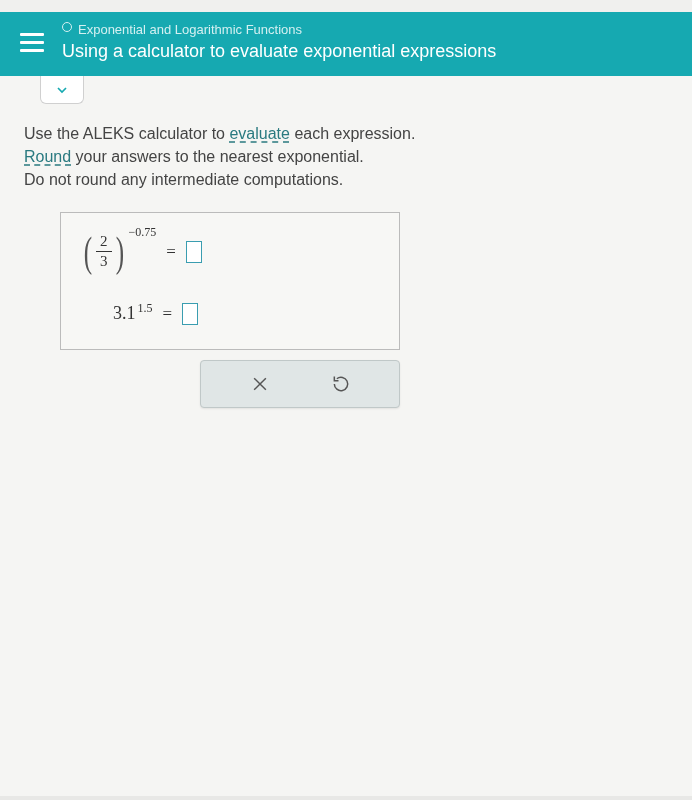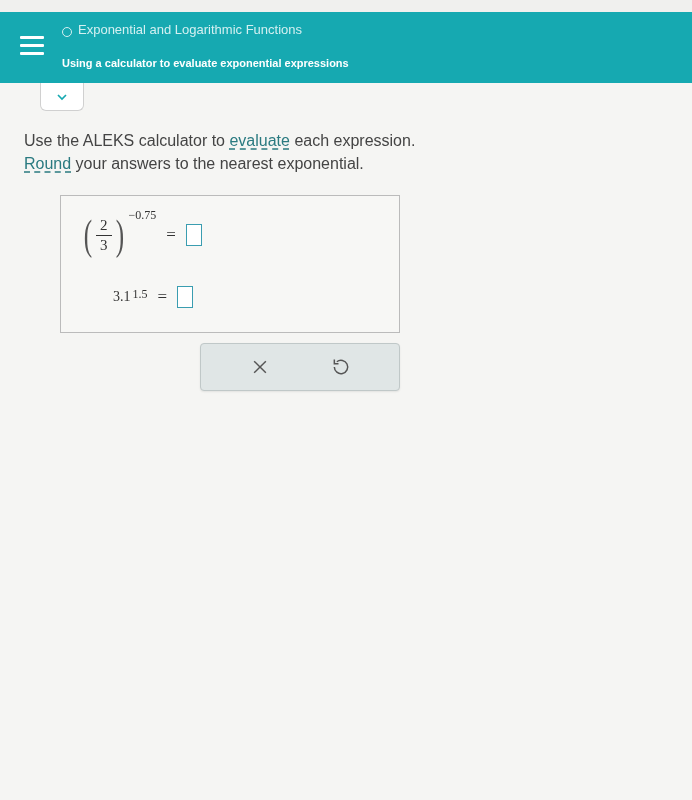--- a/index.html
+++ b/index.html
@@ -39,33 +39,33 @@
       background: white;
       border-radius: 1px;
     }
     .header-text {
       flex: 1;
     }
     .breadcrumb {
       font-size: 13px;
       color: #d4f0f1;
       display: flex;
-      align-items: flex-end;
+      align-items: flex-start;
       gap: 6px;
-      margin-bottom: 20px;
+      margin-bottom: 4px;
     }
     .bc-circle {
       width: 10px;
       height: 10px;
       border: 1.5px solid #d4f0f1;
       border-radius: 50%;
     }
     .topic-title {
-      font-size: 11px;
-      font-weight: bold;
+      font-size: 18px;
+      font-weight: normal;
       color: white;
     }
     .page-area {
       background: #f5f5f3;
       position: relative;
       padding: 0 24px 24px 24px;
       min-height: 720px;
     }
     .chevron-tab {
       position: absolute;
@@ -147,21 +147,21 @@
       border-top: 1px solid #333;
       padding: 1px 4px 0 4px;
     }
     .exponent {
       font-size: 12px;
       align-self: flex-start;
       margin-top: -6px;
       margin-left: 2px;
     }
     .base-inline {
-      font-size: 14px;
+      font-size: 18px;
       position: relative;
     }
     .base-wrap {
       display: flex;
       align-items: flex-start;
     }
     .equals {
       margin: 0 10px;
     }
     .answer-box {
@@ -224,20 +224,21 @@
 <div class="page-area">
   <div class="chevron-tab">
     <svg viewBox="0 0 24 24">
         <polyline points="6 9 12 15 18 9"></polyline>
       </svg>
   </div>
 
   <div class="instructions">
     <span>Use the ALEKS calculator to </span><span class="underline">evaluate</span><span> each expression.</span><br>
     <span class="underline">Round</span><span> your answers to the nearest exponential.</span><br>
+    <span>Do not round any intermediate computations.</span>
   </div>
 
   <div class="problem-box">
     <div class="eq-row">
       <div class="base-wrap">
         <div class="fraction-paren">
           <span class="paren">(</span>
           <span class="fraction">
             <span class="frac-num">2</span>
             <span class="frac-den">3</span>

